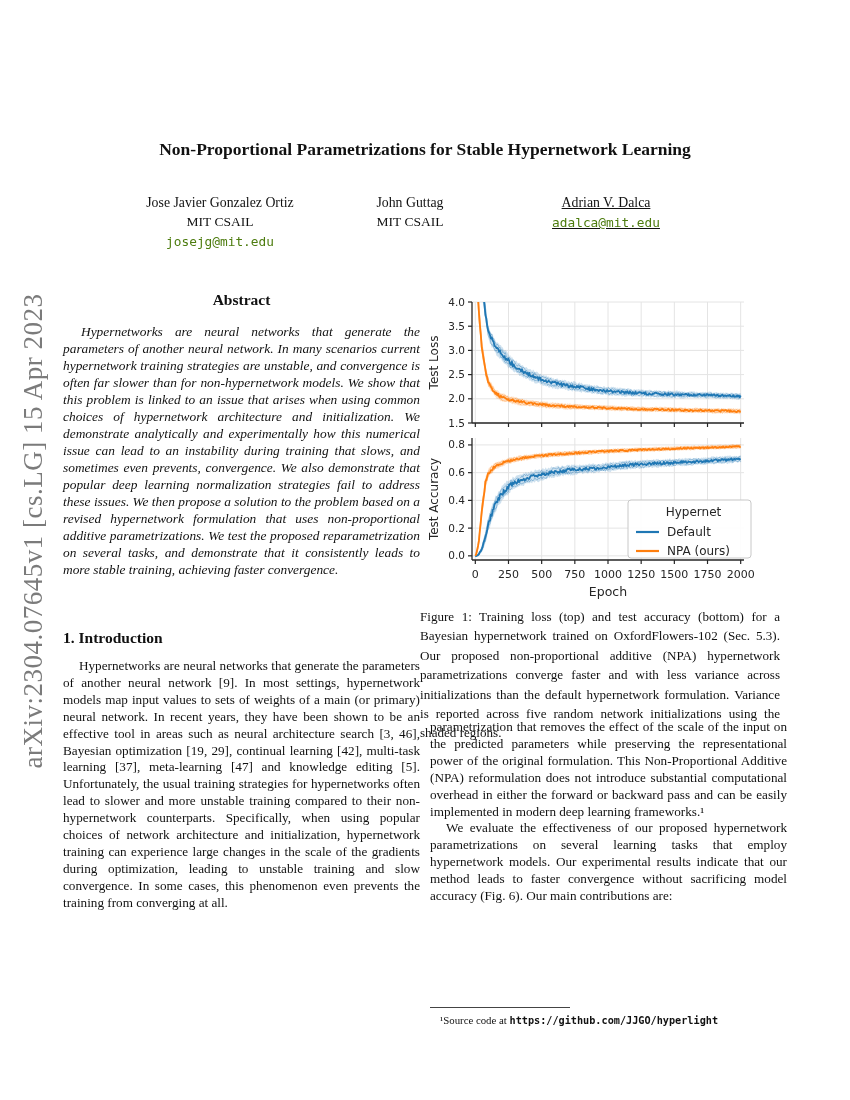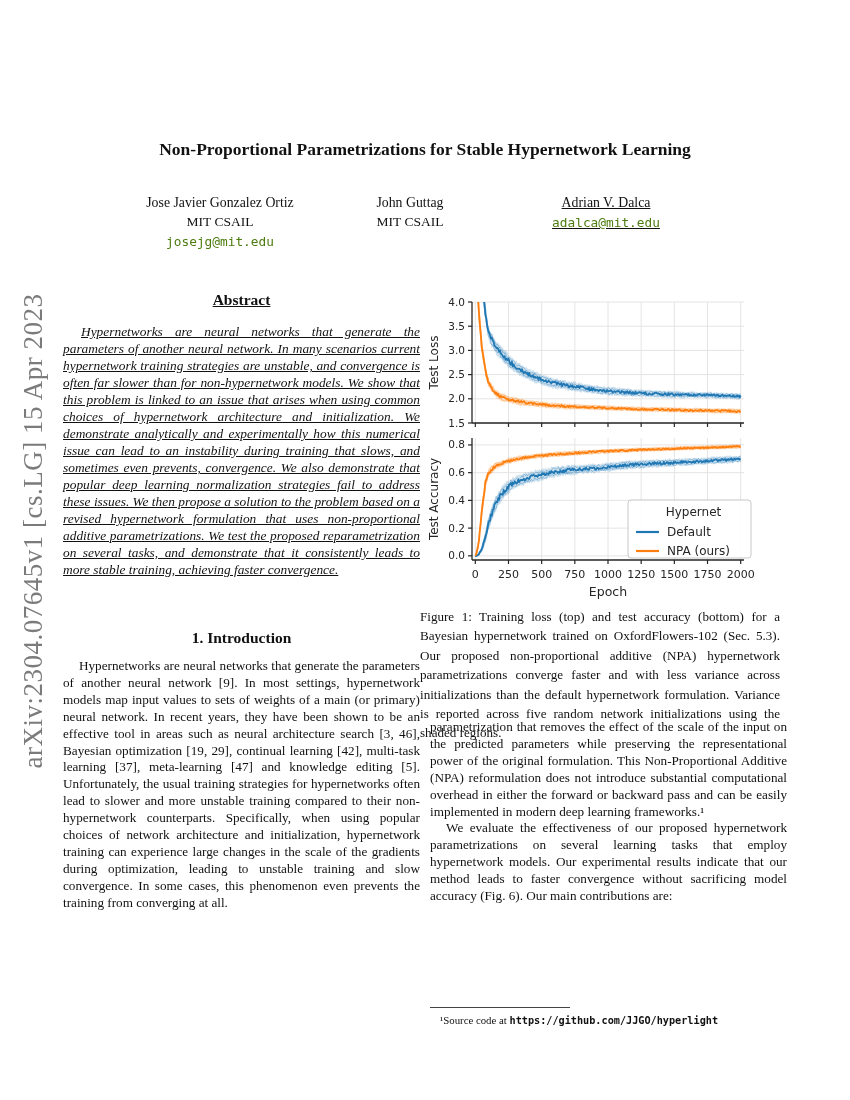--- a/index.html
+++ b/index.html
@@ -9,25 +9,25 @@
         white-space:nowrap;font-size:27px;letter-spacing:.5px;color:#7b7b7b;
         font-family:"Liberation Serif",serif;}
   .title{position:absolute;left:0;right:0;top:139px;text-align:center;font-weight:bold;
         font-size:17.5px;}
   .author{position:absolute;top:193px;width:220px;text-align:center;}
   .author .name{font-size:13.8px;line-height:19px;}
   .author .affil{font-size:13.5px;line-height:19px;}
   .author .email{font-family:"DejaVu Sans Mono",monospace;font-size:12.8px;line-height:21px;color:#4d7c0f;}
   .a1{left:110px;} .a2{left:300px;} .a3{left:496px;text-decoration:underline;}
   .col{position:absolute;width:357px;text-align:justify;}
-  .abstract-block{left:63px;top:291px;text-decoration:underline;}
+  .abstract-block{left:63px;top:291px;}
   .abstract-block h2{font-size:15.5px;text-align:center;margin:0 0 14px 0;}
   .abstract-block p{font-style:italic;font-size:13.4px;line-height:17px;margin:0;text-indent:18px;}
   .intro-block{left:63px;top:629px;}
-  .intro-block h2{font-size:15.5px;text-align:center;margin:0 0 11px 0;}
+  .intro-block h2{font-size:15.5px;text-align:left;margin:0 0 11px 0;}
   .bodytext{font-size:13.2px;line-height:16.9px;margin:0;text-indent:16px;}
   .chart-svg{position:absolute;left:428px;background:transparent;}
   #loss-svg{top:288px;} #acc-svg{top:424px;}
   .caption{position:absolute;left:420px;top:607px;width:360px;font-size:13.1px;
         line-height:19.4px;text-align:justify;}
   .rightcol{left:430px;top:719px;font-family:Liberation Serif, serif;}
   .footnote{position:absolute;left:430px;top:963px;width:360px;margin-top:44px;}
   .footnote-rule{width:140px;height:1px;background:#444;margin-bottom:6px;}
   .footnote-text{font-size:10.8px;padding-left:10px;color:#111;}
   .footnote-text .mono{font-family:"DejaVu Sans Mono",monospace;font-weight:bold;font-size:10.2px;}

